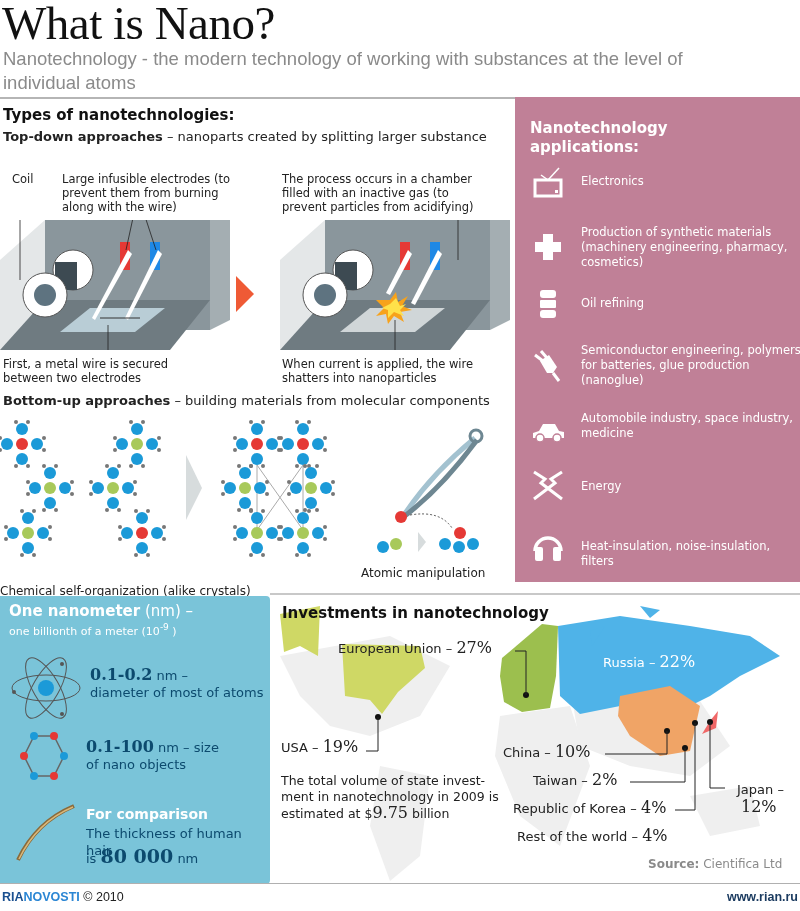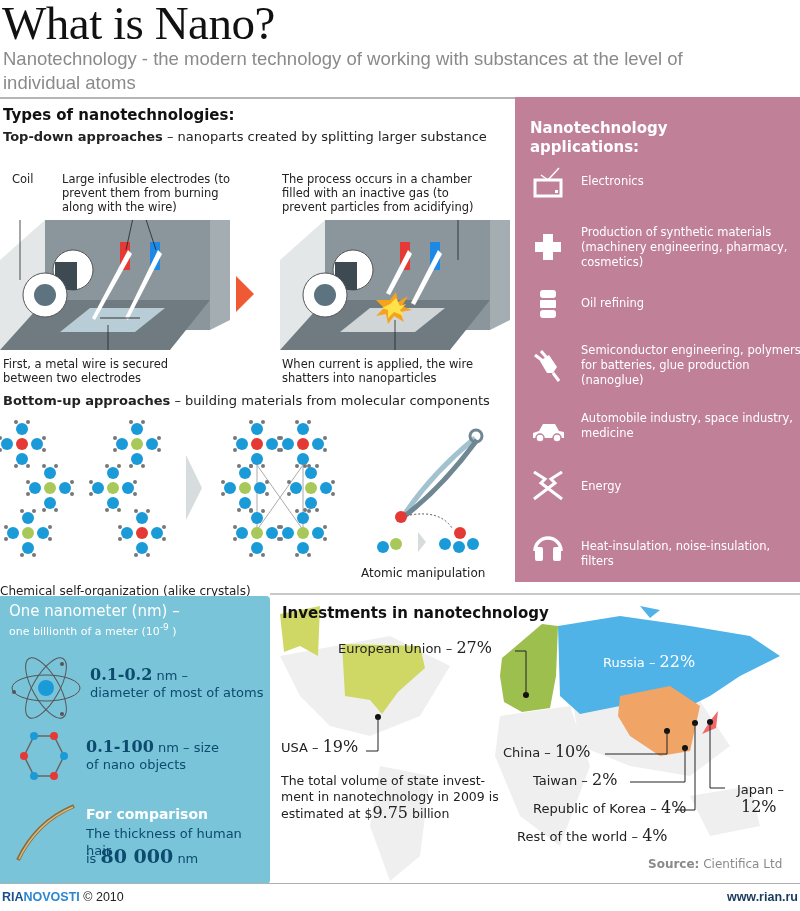--- a/index.html
+++ b/index.html
@@ -14,21 +14,21 @@
   .lbl { font-size: 11.5px; color: #222; line-height: 14px; }
   
   .apps { left: 515px; top: 97px; width: 285px; height: 485px; background: #c08097; }
   .apps-title { left: 15px; top: 22px; font-size: 15px; font-weight: bold; color: #fff; line-height: 19px; }
   .app-item { position: absolute; left: 16px; width: 270px; }
   .app-icon { position: absolute; left: 0; width: 34px; height: 34px; }
   .app-text { position: absolute; left: 50px; width: 225px; font-size: 11.5px; color: #fff; line-height: 15px; }
   
   .nm { left: 0; top: 596px; width: 270px; height: 288px; background: #7ac4d9; border-radius: 0 4px 4px 0; }
   .nm-title { left: 9px; top: 6px; color: #fff; font-size: 15px; }
-  .nm-title b { font-weight: normal; }
+  .nm-title b { font-weight: bold; }
   .nm-sub { left: 9px; top: 26px; color: #fff; font-size: 11px; }
   .nm-big { font-family: "DejaVu Serif", serif; font-weight: bold; font-size: 16px; }
   .nm-text { color: #0c4a6e; font-size: 13px; line-height: 17px; }
   
   .inv-title { left: 282px; top: 604px; font-size: 15px; font-weight: bold; color: #111; }
   .rule-mid { left: 270px; top: 593px; width: 530px; height: 2px; background: #c8c8c8; }
   .maplbl { font-size: 13px; color: #222; white-space: nowrap; }
   .pct { font-family: "DejaVu Serif", serif; font-size: 16px; }
   .rule-bot { left: 0; top: 883px; width: 800px; height: 1px; background: #b0b0b0; }
   .footer-l { left: 2px; top: 890px; font-size: 12.5px; font-family: "Liberation Sans", sans-serif; }
@@ -352,21 +352,21 @@
 </div>
 <div class="abs maplbl" style="left:281px;top:737px;">
   <span>USA</span><span> – </span><span class="pct">19%</span>
 </div>
 <div class="abs maplbl" style="left:503px;top:742px;">
   <span>China</span><span> – </span><span class="pct">10%</span>
 </div>
 <div class="abs maplbl" style="left:533px;top:770px;">
   <span>Taiwan</span><span> – </span><span class="pct">2%</span>
 </div>
-<div class="abs maplbl" style="left:513px;top:798px;margin-left:20px;">
+<div class="abs maplbl" style="left:513px;top:798px;">
   <span>Republic of Korea</span><span> – </span><span class="pct">4%</span>
 </div>
 <div class="abs maplbl" style="left:485px;top:826px;margin-left:32px;">
   <span>Rest of the world</span><span> – </span><span class="pct">4%</span>
 </div>
 <div class="abs maplbl" style="left:737px;top:782px;">
   <div><span>Japan</span><span> –</span></div>
   <div class="pct" style="padding-left:4px;">12%</div>
 </div>
 

